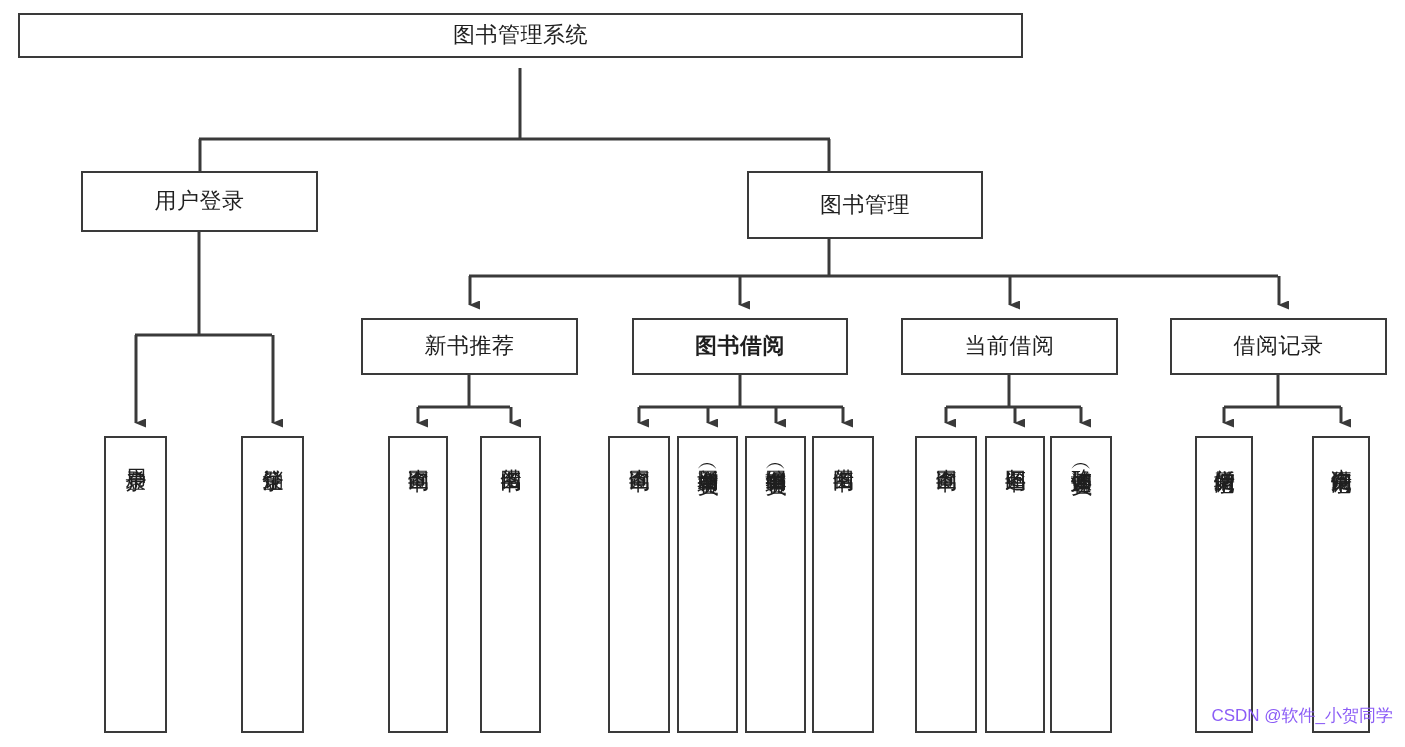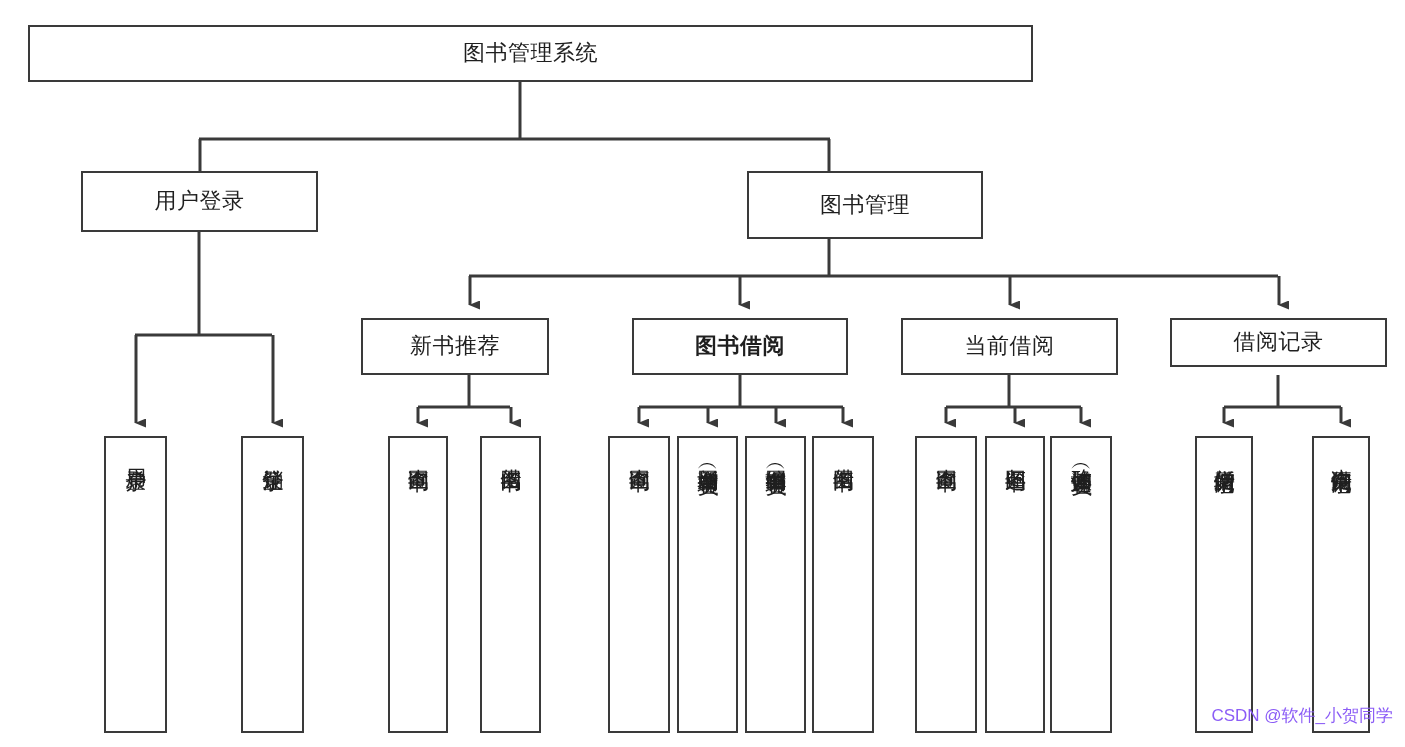--- a/index.html
+++ b/index.html
@@ -108,39 +108,39 @@
         <path d="M843,407 L843,423" marker-end="url(#arrowhead)"></path>
         <path d="M946,407 L946,423" marker-end="url(#arrowhead)"></path>
         <path d="M1015,407 L1015,423" marker-end="url(#arrowhead)"></path>
         <path d="M1081,407 L1081,423" marker-end="url(#arrowhead)"></path>
         <path d="M1224,407 L1224,423" marker-end="url(#arrowhead)"></path>
         <path d="M1341,407 L1341,423" marker-end="url(#arrowhead)"></path>
       </g>
   </svg>
 
   <div id="node-layer">
-      <div class="node horizontal" style="left: 28px; top: 13px; width: 1005px; height: 57px; margin-top: 12px;">
+      <div class="node horizontal" style="left: 18px; top: 13px; width: 1005px; height: 45px;">
         <span class="node-label">图书管理系统</span>
       </div>
       <div class="node horizontal" style="left: 81px; top: 171px; width: 237px; height: 61px;">
         <span class="node-label">用户登录</span>
       </div>
       <div class="node horizontal" style="left: 711px; top: 171px; width: 236px; height: 68px; margin-left: 36px;">
         <span class="node-label">图书管理</span>
       </div>
-      <div class="node horizontal" style="left: 361px; top: 318px; width: 188px; height: 57px;">
+      <div class="node horizontal" style="left: 361px; top: 318px; width: 217px; height: 57px;">
         <span class="node-label">新书推荐</span>
       </div>
       <div class="node horizontal" style="left: 632px; top: 318px; width: 216px; height: 57px; font-weight: bold;">
         <span class="node-label">图书借阅</span>
       </div>
       <div class="node horizontal" style="left: 901px; top: 318px; width: 217px; height: 57px; text-align: right;">
         <span class="node-label">当前借阅</span>
       </div>
-      <div class="node horizontal" style="left: 1170px; top: 318px; width: 217px; height: 49px;">
+      <div class="node horizontal" style="left: 1170px; top: 318px; width: 217px; height: 57px;">
         <span class="node-label">借阅记录</span>
       </div>
       <div class="node vertical" style="left: 104px; top: 436px; width: 63px; height: 297px;">
         <span class="node-label">用户登录</span>
       </div>
       <div class="node vertical" style="left: 241px; top: 436px; width: 63px; height: 297px;">
         <span class="node-label">注销登录</span>
       </div>
       <div class="node vertical" style="left: 388px; top: 436px; width: 60px; height: 297px;">
         <span class="node-label">查询图书</span>

